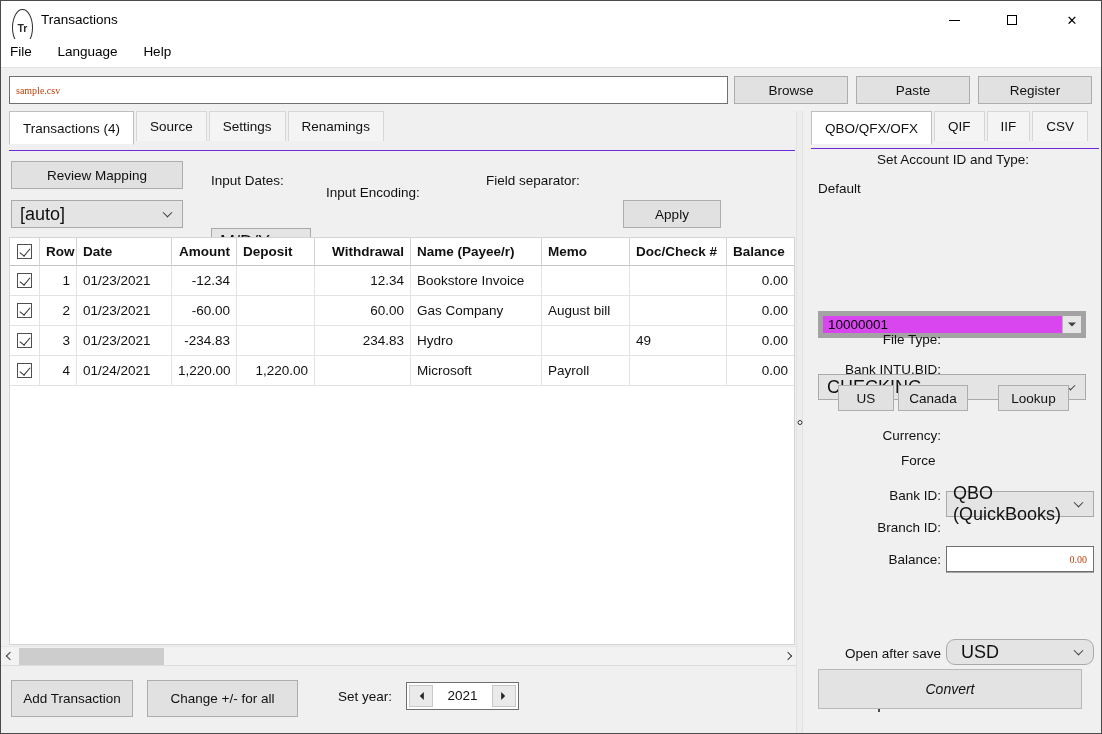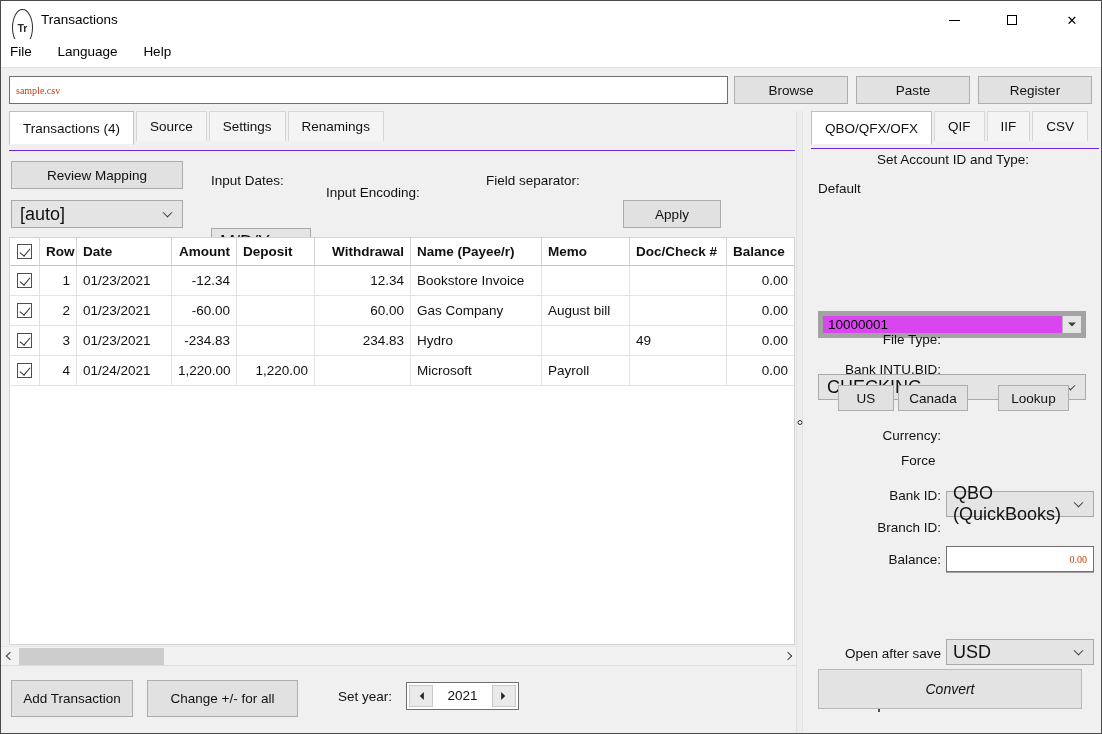--- a/index.html
+++ b/index.html
@@ -305,21 +305,21 @@
   <div class="combo abs" style="left:945px; top:355px; width:148px; height:26px;">
     <input value="" style="">
     <span class="ddbtn"></span>
   </div>
 
   <div class="btn abs" style="left:837px; top:384px; width:56px; height:26px;">US</div>
   <div class="btn abs" style="left:897px; top:384px; width:70px; height:26px;">Canada</div>
   <div class="btn abs" style="left:997px; top:384px; width:71px; height:26px;">Lookup</div>
 
   <div class="rlabel" style="left:802px; top:427px; width:138px;">Currency:</div>
-  <div class="dropdown abs" style="left:945px; top:421px; width:148px; height:26px; padding-left:6px;">
+  <div class="dropdown abs" style="left:945px; top:421px; width:148px; height:26px; padding-left:14px;border-radius:9px;">
     <span>USD</span>
     <span class="chev"></span>
   </div>
 
   <span class="cb abs" style="left:877px; top:452px;"></span>
   <div class="abs" style="left:900px; top:452px;">Force</div>
 
   <div class="rlabel" style="left:802px; top:487px; width:138px;">Bank ID:</div>
   
 

